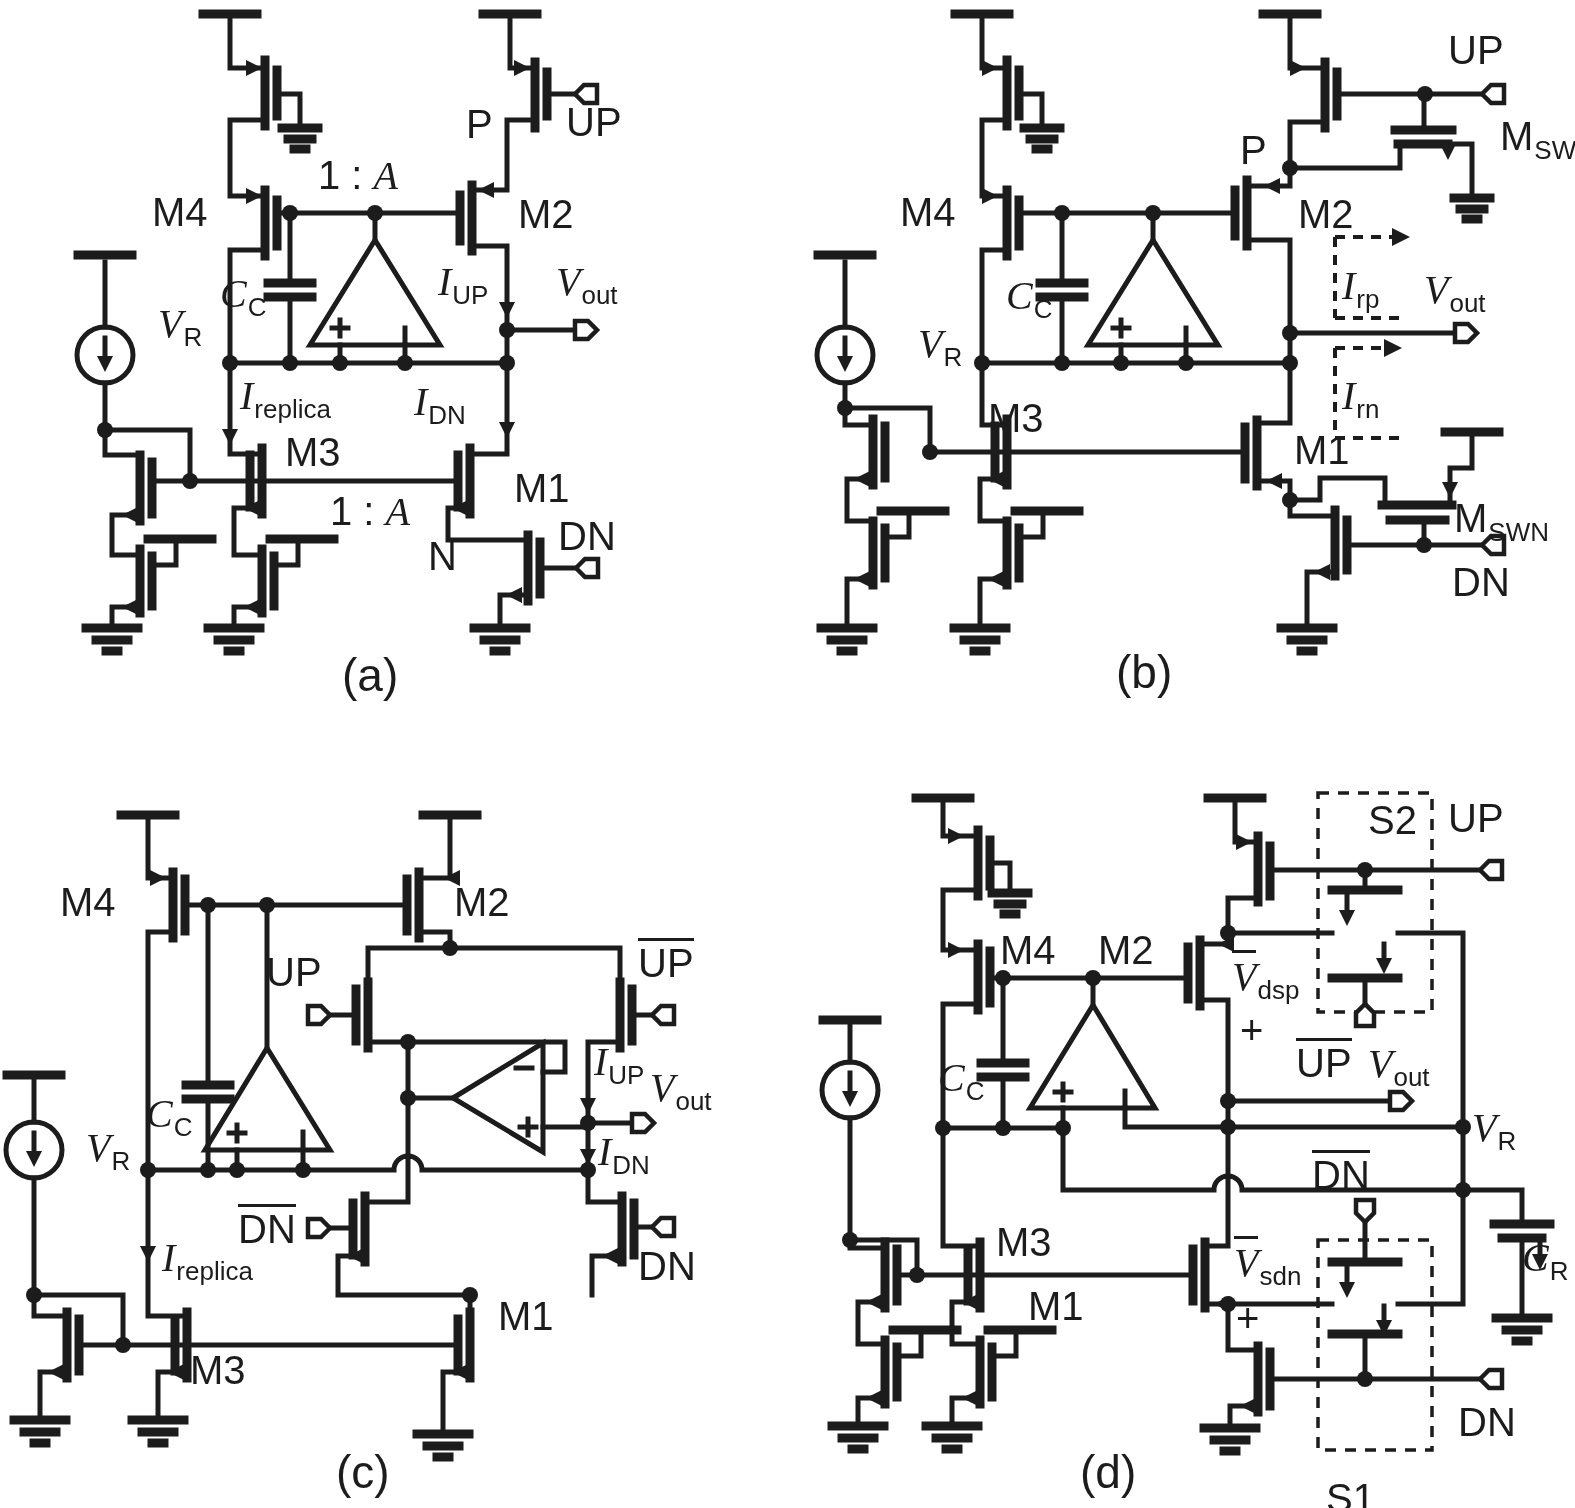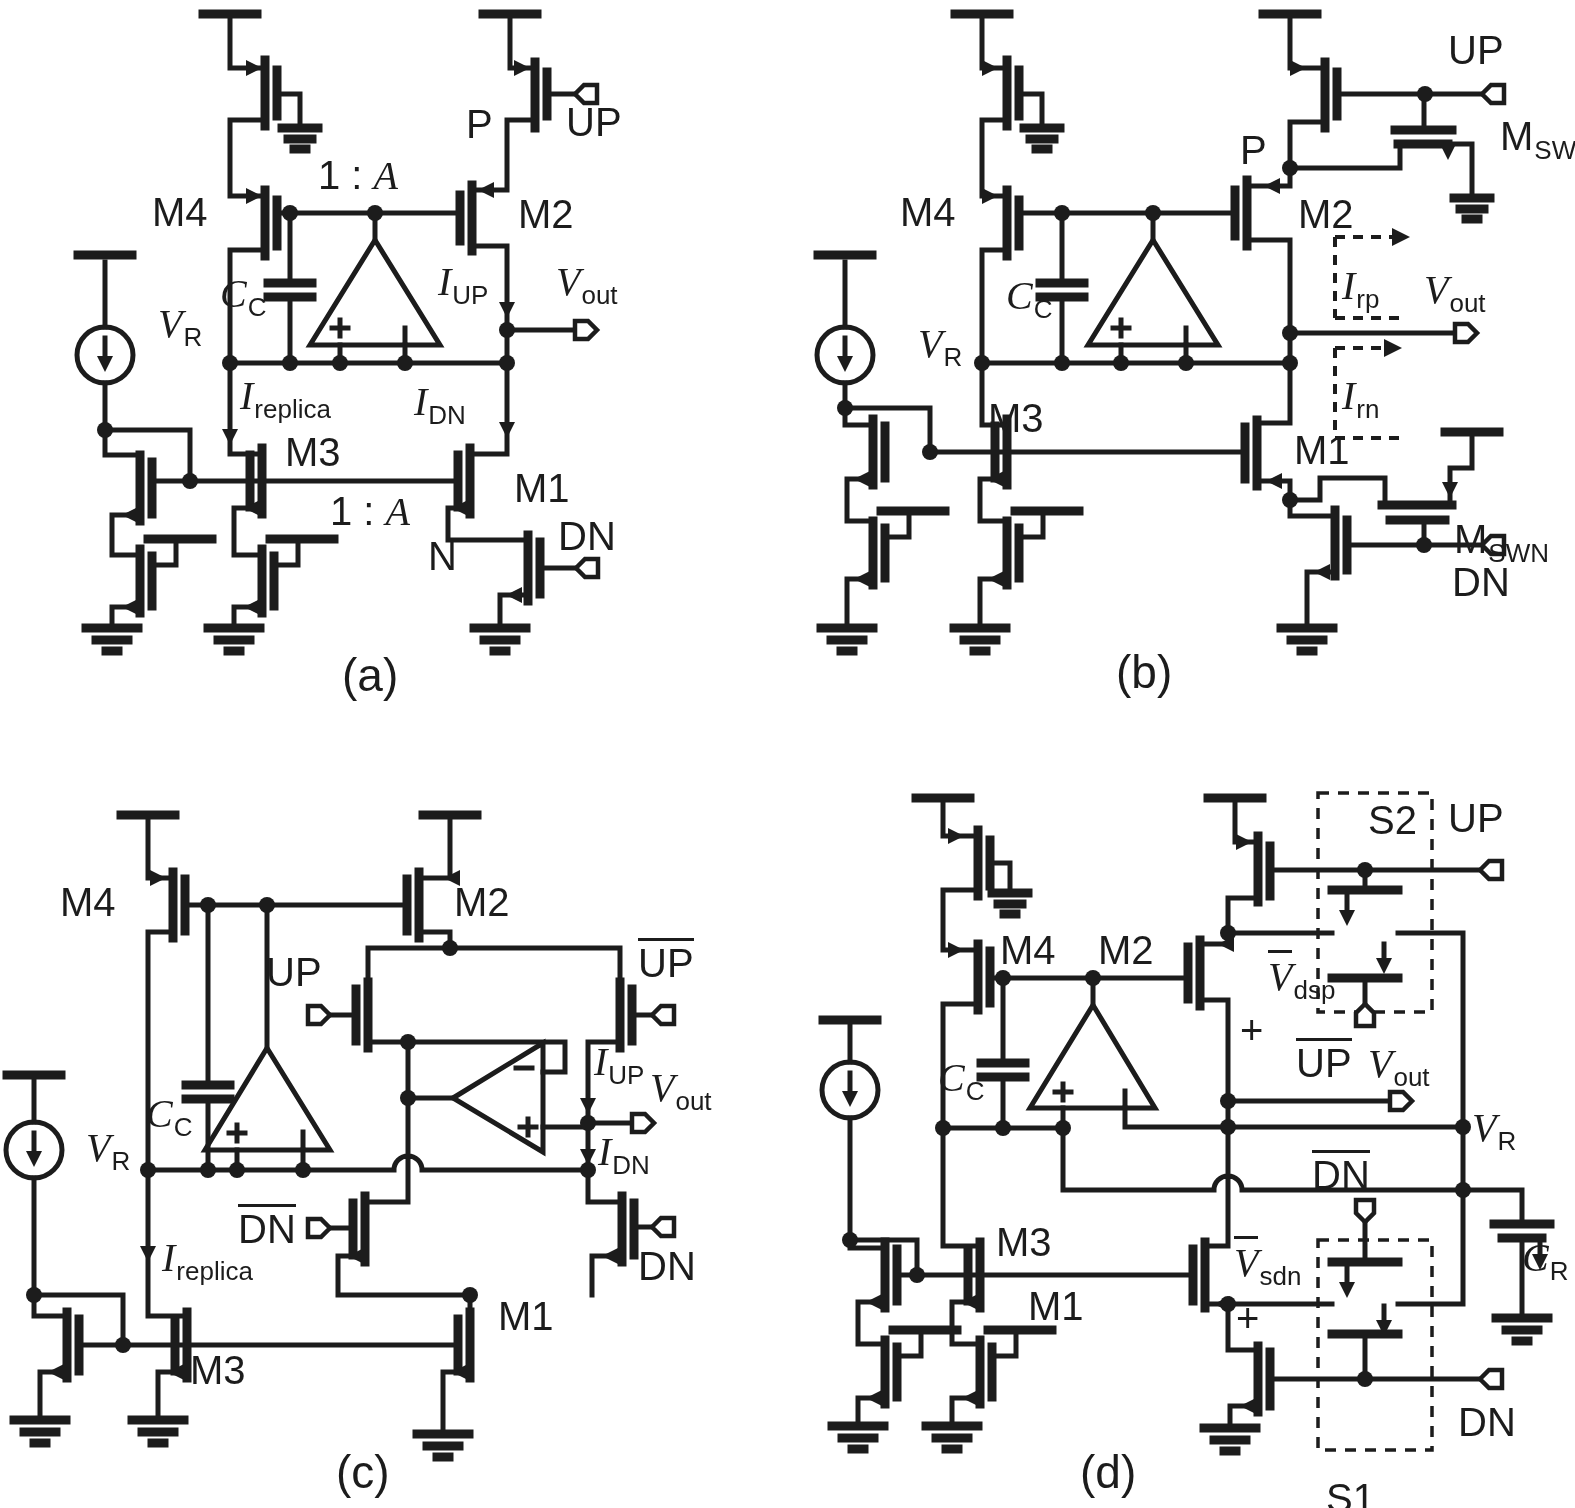--- a/index.html
+++ b/index.html
@@ -389,21 +389,21 @@
 <div class="lbl" style="left:1448px;top:28px"><span class="lm">UP</span></div>
 <div class="lbl" style="left:1500px;top:114px"><span class="lm">M</span><sub class="ls">SWP</sub></div>
 <div class="lbl" style="left:1298px;top:192px"><span class="lm">M2</span></div>
 <div class="lbl" style="left:1342px;top:262px"><span class="lm it">I</span><sub class="ls">rp</sub></div>
 <div class="lbl" style="left:1424px;top:266px"><span class="lm it">V</span><sub class="ls">out</sub></div>
 <div class="lbl" style="left:1006px;top:272px"><span class="lm it">C</span><sub class="ls">C</sub></div>
 <div class="lbl" style="left:918px;top:320px"><span class="lm it">V</span><sub class="ls">R</sub></div>
 <div class="lbl" style="left:988px;top:396px"><span class="lm">M3</span></div>
 <div class="lbl" style="left:1342px;top:372px"><span class="lm it">I</span><sub class="ls">rn</sub></div>
 <div class="lbl" style="left:1294px;top:428px"><span class="lm">M1</span></div>
-<div class="lbl" style="left:1454px;top:517px"><span class="lm">M</span><sub class="ls">SWN</sub></div>
+<div class="lbl" style="left:1454px;top:496px"><span class="lm">M</span><sub class="ls">SWN</sub></div>
 <div class="lbl" style="left:1452px;top:560px"><span class="lm">DN</span></div>
 <div class="lbl cap" style="left:1116px;top:645px"><span class="lm">(b)</span></div>
 
 <div class="lbl" style="left:60px;top:880px"><span class="lm">M4</span></div>
 <div class="lbl" style="left:454px;top:880px"><span class="lm">M2</span></div>
 <div class="lbl" style="left:266px;top:950px"><span class="lm">UP</span></div>
 <div class="lbl" style="left:638px;top:938px"><span class="lm ol">UP</span></div>
 <div class="lbl" style="left:146px;top:1090px"><span class="lm it">C</span><sub class="ls">C</sub></div>
 <div class="lbl" style="left:86px;top:1124px"><span class="lm it">V</span><sub class="ls">R</sub></div>
 <div class="lbl" style="left:594px;top:1038px"><span class="lm it">I</span><sub class="ls">UP</sub></div>
@@ -413,21 +413,21 @@
 <div class="lbl" style="left:238px;top:1204px"><span class="lm ol">DN</span></div>
 <div class="lbl" style="left:638px;top:1244px"><span class="lm">DN</span></div>
 <div class="lbl" style="left:190px;top:1348px"><span class="lm">M3</span></div>
 <div class="lbl" style="left:498px;top:1294px"><span class="lm">M1</span></div>
 <div class="lbl cap" style="left:336px;top:1445px"><span class="lm">(c)</span></div>
 
 <div class="lbl" style="left:1000px;top:928px"><span class="lm">M4</span></div>
 <div class="lbl" style="left:1098px;top:928px"><span class="lm">M2</span></div>
 <div class="lbl" style="left:1368px;top:798px"><span class="lm">S2</span></div>
 <div class="lbl" style="left:1448px;top:796px"><span class="lm">UP</span></div>
-<div class="lbl" style="left:1268px;top:950px"><span class="lm it ol">V</span><sub class="ls">dsp</sub></div>
+<div class="lbl" style="left:1232px;top:950px"><span class="lm it ol">V</span><sub class="ls">dsp</sub></div>
 <div class="lbl" style="left:1240px;top:1008px"><span class="lm">+</span></div>
 <div class="lbl" style="left:1296px;top:1038px"><span class="lm ol">UP</span></div>
 <div class="lbl" style="left:1368px;top:1040px"><span class="lm it">V</span><sub class="ls">out</sub></div>
 <div class="lbl" style="left:938px;top:1054px"><span class="lm it">C</span><sub class="ls">C</sub></div>
 <div class="lbl" style="left:1472px;top:1104px"><span class="lm it">V</span><sub class="ls">R</sub></div>
 <div class="lbl" style="left:1312px;top:1150px"><span class="lm ol">DN</span></div>
 <div class="lbl" style="left:1522px;top:1234px"><span class="lm it">C</span><sub class="ls">R</sub></div>
 <div class="lbl" style="left:996px;top:1220px"><span class="lm">M3</span></div>
 <div class="lbl" style="left:1028px;top:1284px"><span class="lm">M1</span></div>
 <div class="lbl" style="left:1234px;top:1236px"><span class="lm it ol">V</span><sub class="ls">sdn</sub></div>

